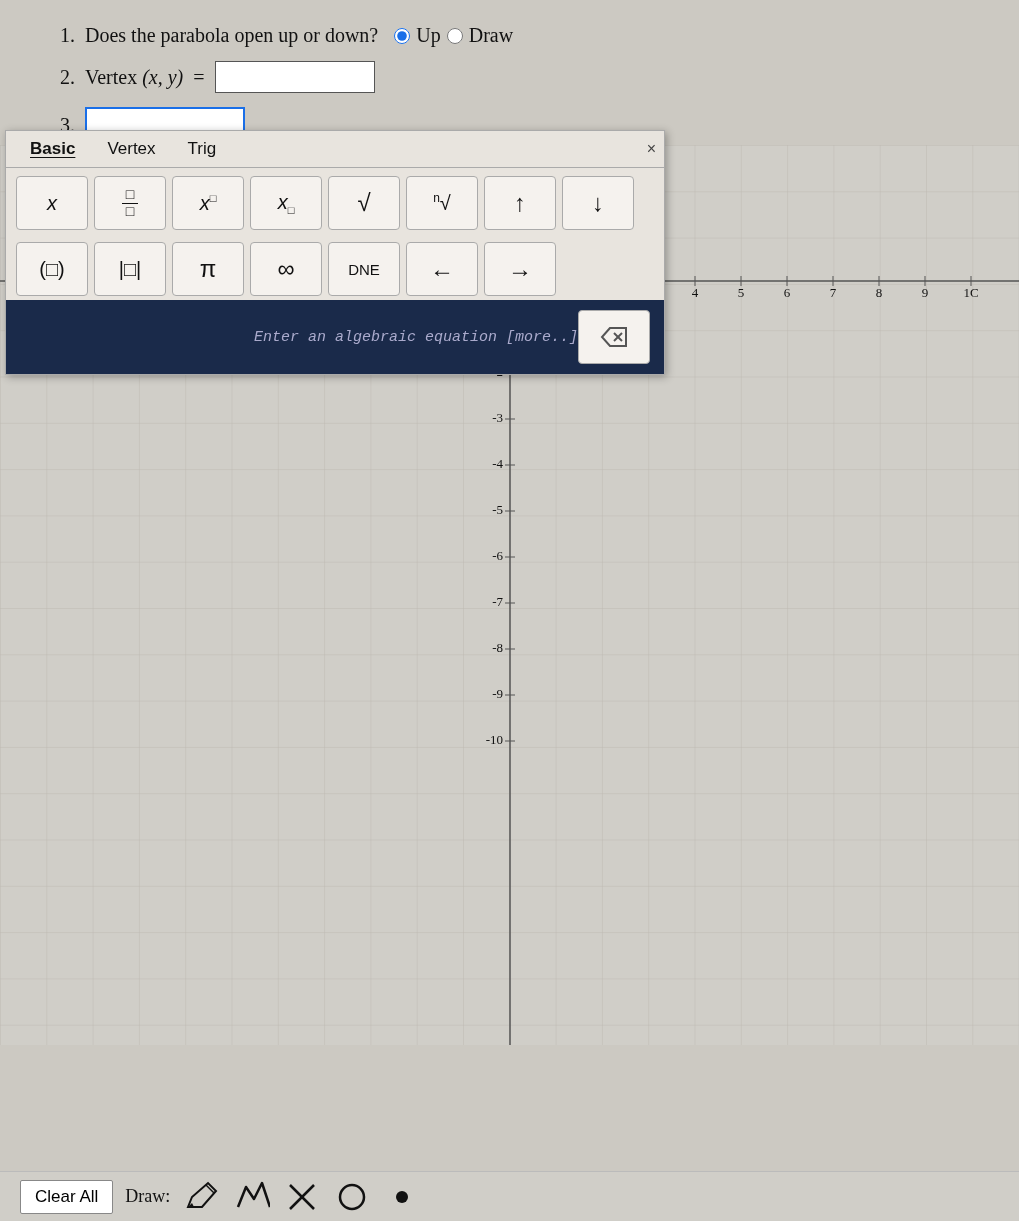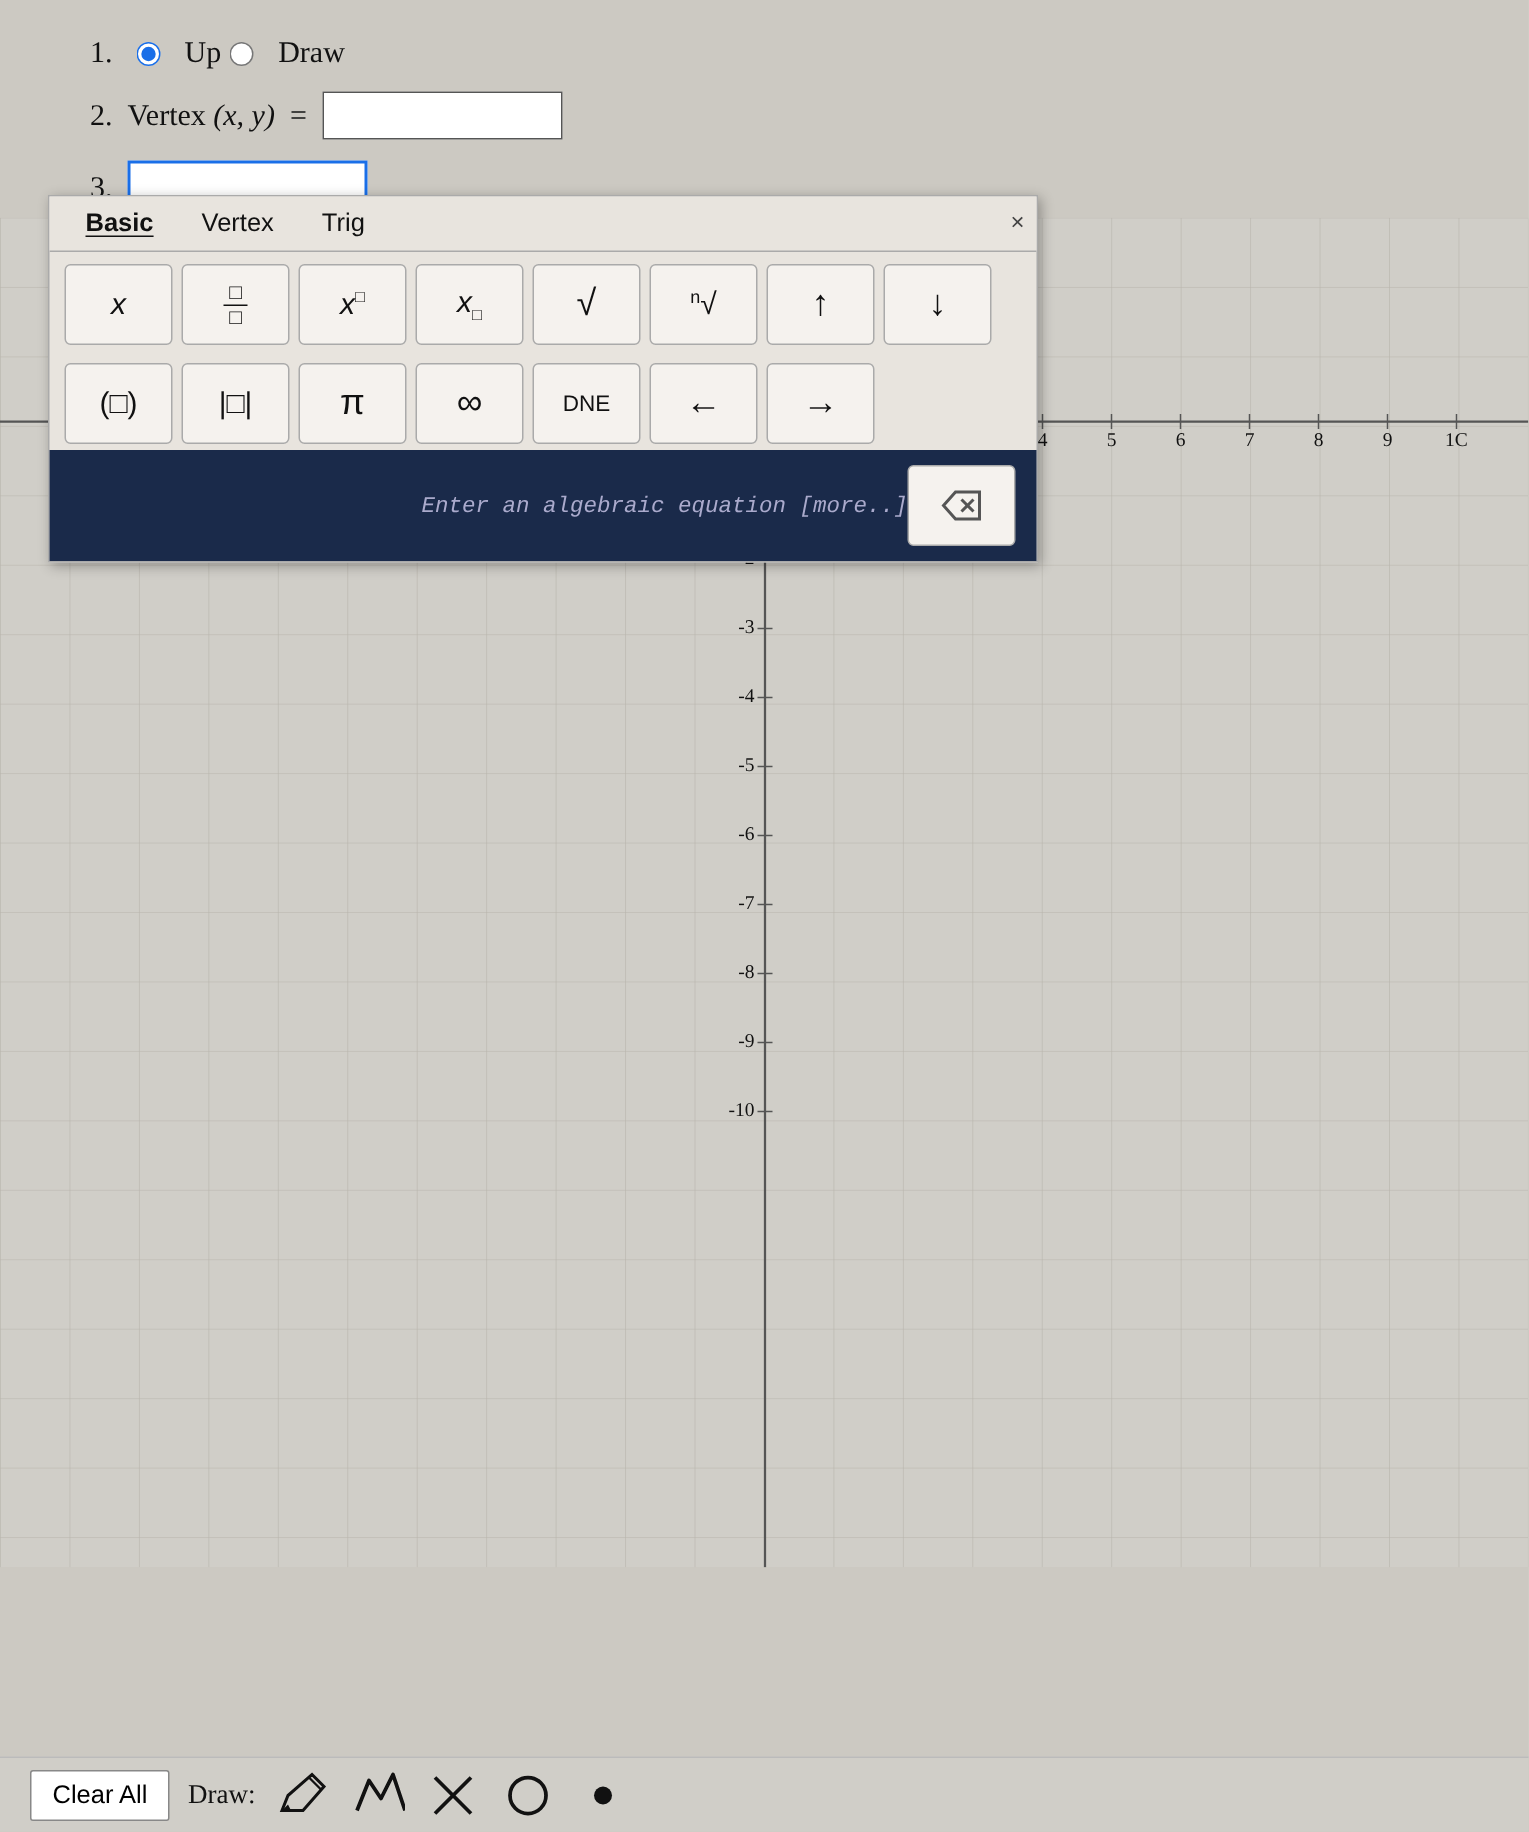--- a/index.html
+++ b/index.html
@@ -42,21 +42,21 @@
     .radio-group {
       display: flex;
       align-items: center;
       gap: 6px;
       margin-left: 6px;
     }
 
     .radio-option {
       display: flex;
       align-items: center;
-      gap: 16px;
+      gap: 6px;
       font-size: 20px;
     }
 
     .radio-input {
       width: 16px;
       height: 16px;
       accent-color: #1a6fe8;
       cursor: pointer;
     }
 
@@ -75,21 +75,21 @@
       width: 160px;
       height: 36px;
       padding: 2px 6px;
       font-size: 18px;
     }
 
     
     .math-keyboard {
       position: absolute;
       top: 130px;
-      left: 32px;
+      left: 5px;
       width: 660px;
       background: #e8e4de;
       border: 1px solid #aaa;
       box-shadow: 2px 2px 8px rgba(0,0,0,0.3);
       z-index: 50;
     }
 
     .keyboard-tabs {
       display: flex;
       background: #e8e4de;
@@ -269,20 +269,21 @@
   </style>
 </head>
 <body>
 
 <div class="page-container">
 
   <div class="questions-section">
 
     <div class="question-row">
       <span>1.</span>
+      <span class="q-text">Does the parabola open up or down?</span>
       <div class="radio-group">
         <div class="radio-option">
           <input type="radio" class="radio-input" name="parabola-direction" value="up" checked="" style="">
           <span>Up</span>
         </div>
         <div class="radio-option">
           <input type="radio" class="radio-input" name="parabola-direction" value="down" style="">
           <span>Draw</span>
         </div>
       </div>

